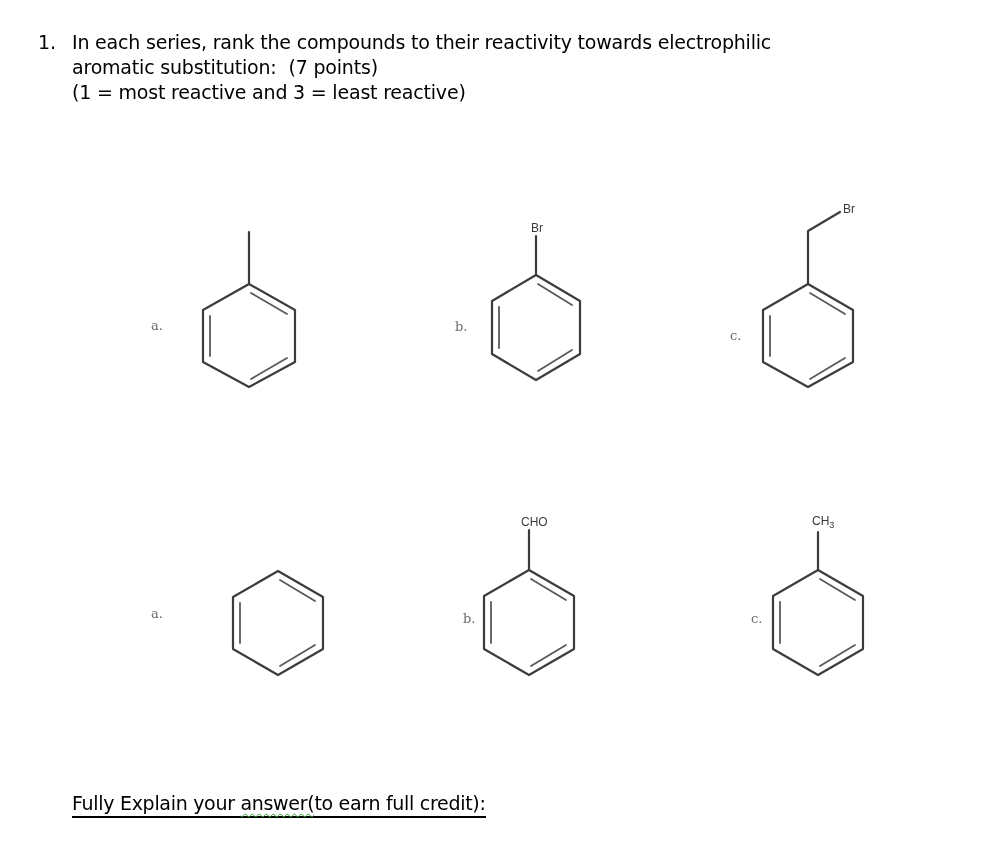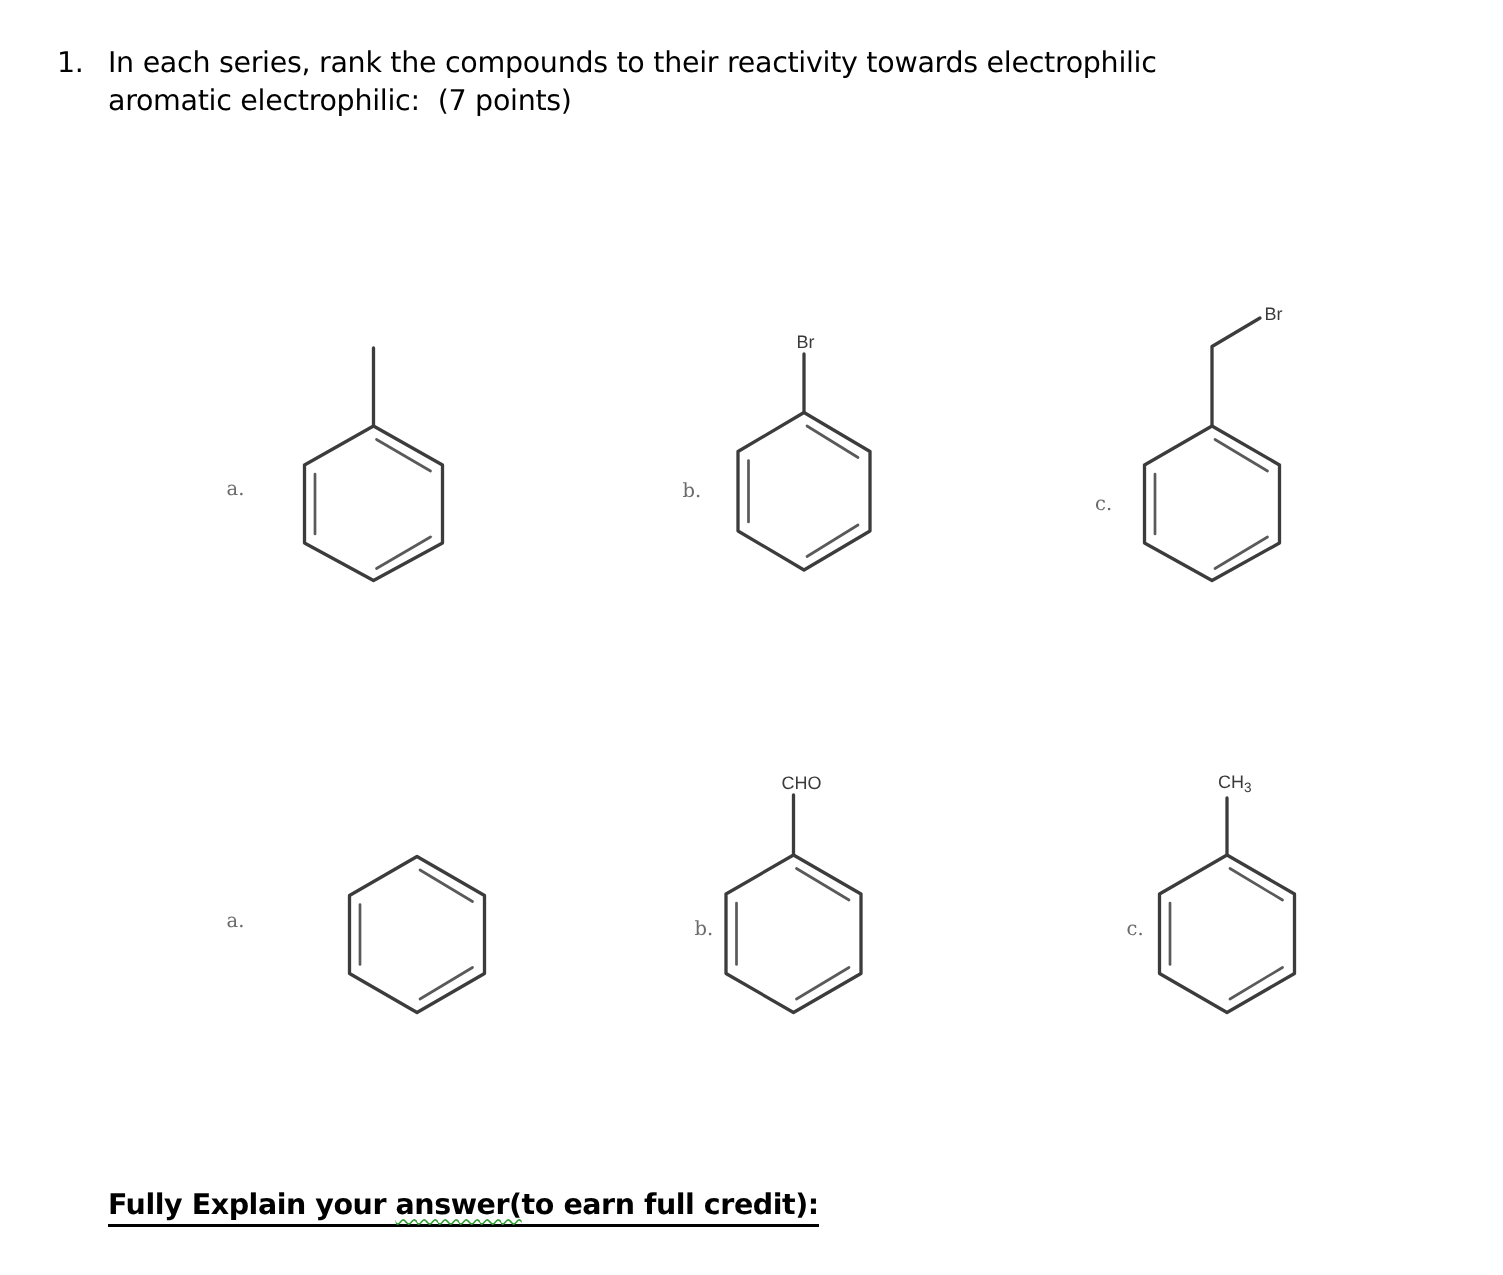--- a/index.html
+++ b/index.html
@@ -72,42 +72,43 @@
       stroke-width: 1.8;
       fill: none;
       stroke-linecap: round;
     }
 
     .footer {
       position: absolute;
       left: 72px;
       top: 791px;
       font-family: "DejaVu Sans", sans-serif;
-      font-weight: bold;
+      font-weight: normal;
       font-size: 19px;
       line-height: 24px;
       white-space: nowrap;
       border-bottom: 2px solid #000;
       padding-bottom: 1px;
       letter-spacing: -0.3px;
     }
     .spell-word {
       text-decoration: underline wavy #2e9e2e;
       text-decoration-thickness: 1px;
       text-underline-offset: 3px;
     }
   </style>
 </head>
 <body>
 
 <div class="question">
   <span class="q-number">1.</span>
   <div class="q-lines">
     <span class="q-line">In each series, rank the compounds to their reactivity towards electrophilic</span>
-    <span class="q-line"><span>aromatic electrophilic:</span><span class="gap"></span><span>(7 points)</span></span>
+    <span class="q-line"><span>aromatic substitution:</span><span class="gap"></span><span>(7 points)</span></span>
+    <span class="q-line">(1 = most reactive and 3 = least reactive)</span>
   </div>
 </div>
 
 <svg class="figure" viewBox="0 0 1002 850" xmlns="http://www.w3.org/2000/svg">
 
   <g>
 
     <g>
       <text class="mol-label" x="151" y="330">a.</text>
       <g>

